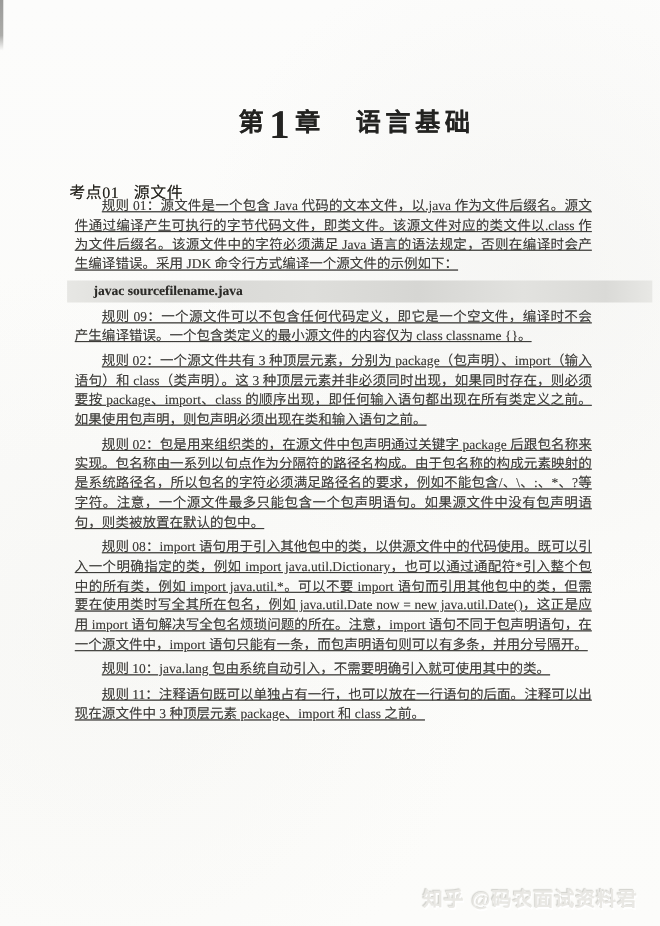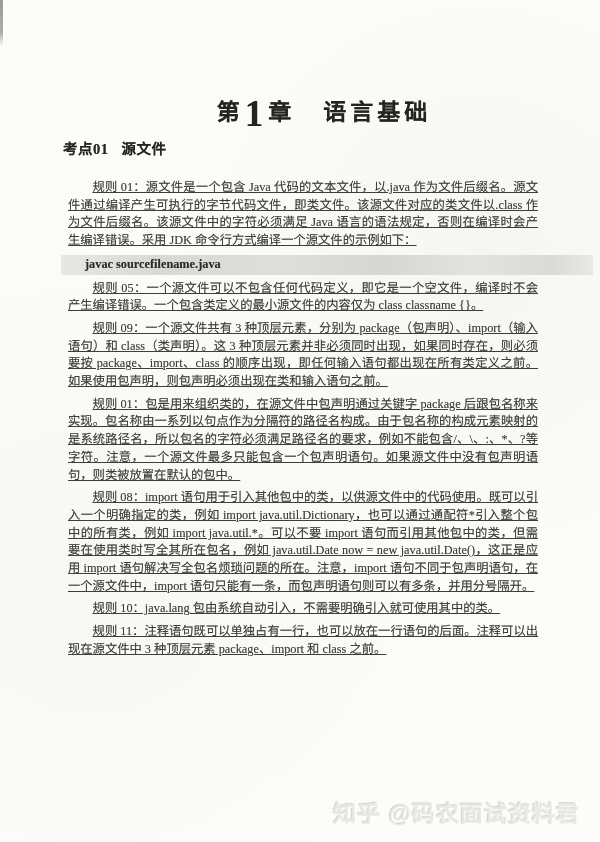--- a/index.html
+++ b/index.html
@@ -53,24 +53,24 @@
     vertical-align: 0px;
   }
   .chapter-title .chapter-name {
     font-size: 23px;
     margin-left: 30px;
     letter-spacing: 4px;
     vertical-align: 6px;
   }
   .section-heading {
     position: absolute;
-    top: 137px;
+    top: 163px;
     left: 63px;
     font-size: 14.5px;
-    font-weight: bold;
+    font-weight: normal;
     color: #26251f;
     letter-spacing: 0.5px;
     text-shadow: 0 0 0.4px rgba(38,37,31,0.6);
   }
   .section-heading .section-title {
     margin-left: 13px;
   }
   .body-text {
     position: absolute;
     top: 174px;
@@ -93,21 +93,21 @@
     font-weight: bold;
     color: #2c2b28;
     background: linear-gradient(90deg,
       #e7e7e4 0%, #d8d8d5 18%, #dededb 42%, #d6d6d3 60%, #e2e2df 78%, #dadad7 92%, #e8e8e5 100%);
   }
   .watermark {
     position: absolute;
     right: 20px;
     bottom: 13px;
     font-family: "Liberation Sans", sans-serif;
-    font-size: 23px;
+    font-size: 18px;
     font-weight: bold;
     letter-spacing: 1px;
     color: #e9e8e4;
     text-shadow: 1px 1px 0 rgba(255,255,255,0.95), -1px -1px 1px rgba(175,175,168,0.55);
     white-space: nowrap;
   }
 </style>
 </head>
 <body>
 
@@ -119,23 +119,23 @@
     <span class="han">第</span><span class="chapter-number">1</span><span class="han">章</span><span class="chapter-name">语言基础</span>
   </div>
 
   <div class="section-heading">
     <span>考点01</span><span class="section-title">源文件</span>
   </div>
 
   <div class="body-text">
     <p class="body-para">规则 01：源文件是一个包含 Java 代码的文本文件，以.java 作为文件后缀名。源文件通过编译产生可执行的字节代码文件，即类文件。该源文件对应的类文件以.class 作为文件后缀名。该源文件中的字符必须满足 Java 语言的语法规定，否则在编译时会产生编译错误。采用 JDK 命令行方式编译一个源文件的示例如下：</p>
     <div class="code-line">javac sourcefilename.java</div>
-    <p class="body-para">规则 05：一个源文件可以不包含任何代码定义，即它是一个空文件，编译时不会产生编译错误。一个包含类定义的最小源文件的内容仅为 class classname {}。</p>
-    <p class="body-para">规则 09：一个源文件共有 3 种顶层元素，分别为 package（包声明）、import（输入语句）和 class（类声明）。这 3 种顶层元素并非必须同时出现，如果同时存在，则必须要按 package、import、class 的顺序出现，即任何输入语句都出现在所有类定义之前。如果使用包声明，则包声明必须出现在类和输入语句之前。</p>
-    <p class="body-para">规则 01：包是用来组织类的，在源文件中包声明通过关键字 package 后跟包名称来实现。包名称由一系列以句点作为分隔符的路径名构成。由于包名称的构成元素映射的是系统路径名，所以包名的字符必须满足路径名的要求，例如不能包含/、\、:、*、?等字符。注意，一个源文件最多只能包含一个包声明语句。如果源文件中没有包声明语句，则类被放置在默认的包中。</p>
+    <p class="body-para">规则 09：一个源文件可以不包含任何代码定义，即它是一个空文件，编译时不会产生编译错误。一个包含类定义的最小源文件的内容仅为 class classname {}。</p>
+    <p class="body-para">规则 02：一个源文件共有 3 种顶层元素，分别为 package（包声明）、import（输入语句）和 class（类声明）。这 3 种顶层元素并非必须同时出现，如果同时存在，则必须要按 package、import、class 的顺序出现，即任何输入语句都出现在所有类定义之前。如果使用包声明，则包声明必须出现在类和输入语句之前。</p>
+    <p class="body-para">规则 02：包是用来组织类的，在源文件中包声明通过关键字 package 后跟包名称来实现。包名称由一系列以句点作为分隔符的路径名构成。由于包名称的构成元素映射的是系统路径名，所以包名的字符必须满足路径名的要求，例如不能包含/、\、:、*、?等字符。注意，一个源文件最多只能包含一个包声明语句。如果源文件中没有包声明语句，则类被放置在默认的包中。</p>
     <p class="body-para">规则 08：import 语句用于引入其他包中的类，以供源文件中的代码使用。既可以引入一个明确指定的类，例如 import java.util.Dictionary，也可以通过通配符*引入整个包中的所有类，例如 import java.util.*。可以不要 import 语句而引用其他包中的类，但需要在使用类时写全其所在包名，例如 java.util.Date now = new java.util.Date()，这正是应用 import 语句解决写全包名烦琐问题的所在。注意，import 语句不同于包声明语句，在一个源文件中，import 语句只能有一条，而包声明语句则可以有多条，并用分号隔开。</p>
     <p class="body-para">规则 10：java.lang 包由系统自动引入，不需要明确引入就可使用其中的类。</p>
     <p class="body-para">规则 11：注释语句既可以单独占有一行，也可以放在一行语句的后面。注释可以出现在源文件中 3 种顶层元素 package、import 和 class 之前。</p>
   </div>
 
   <div class="watermark">知乎 @码农面试资料君</div>
 
 </div>
 
 </body></html>

